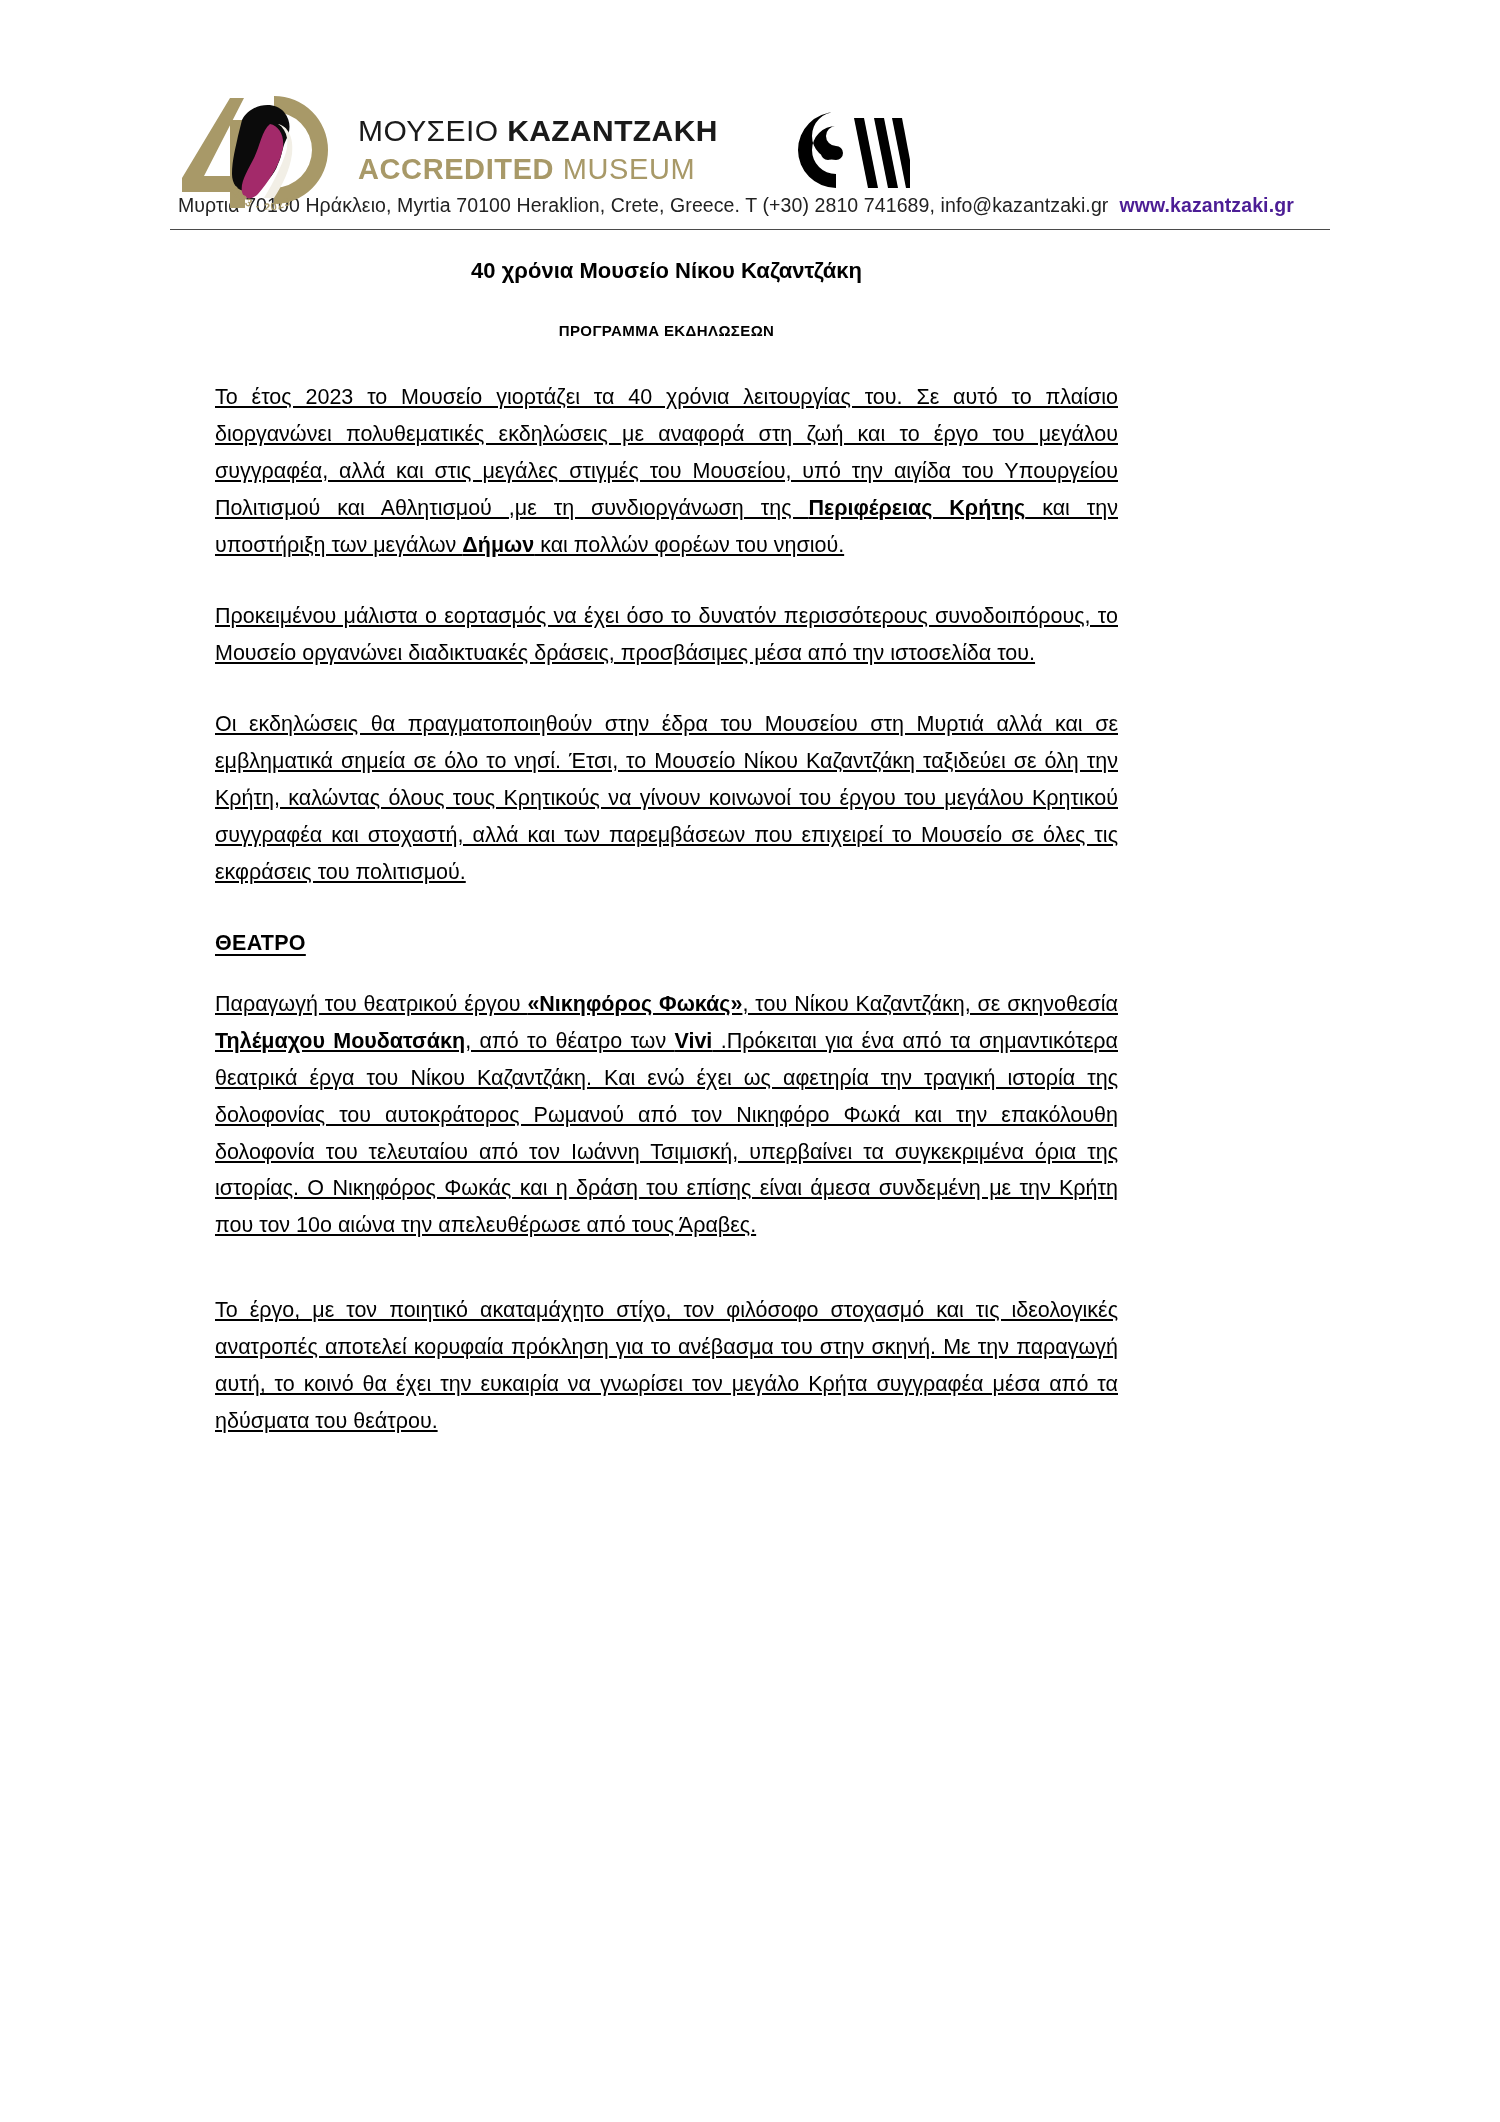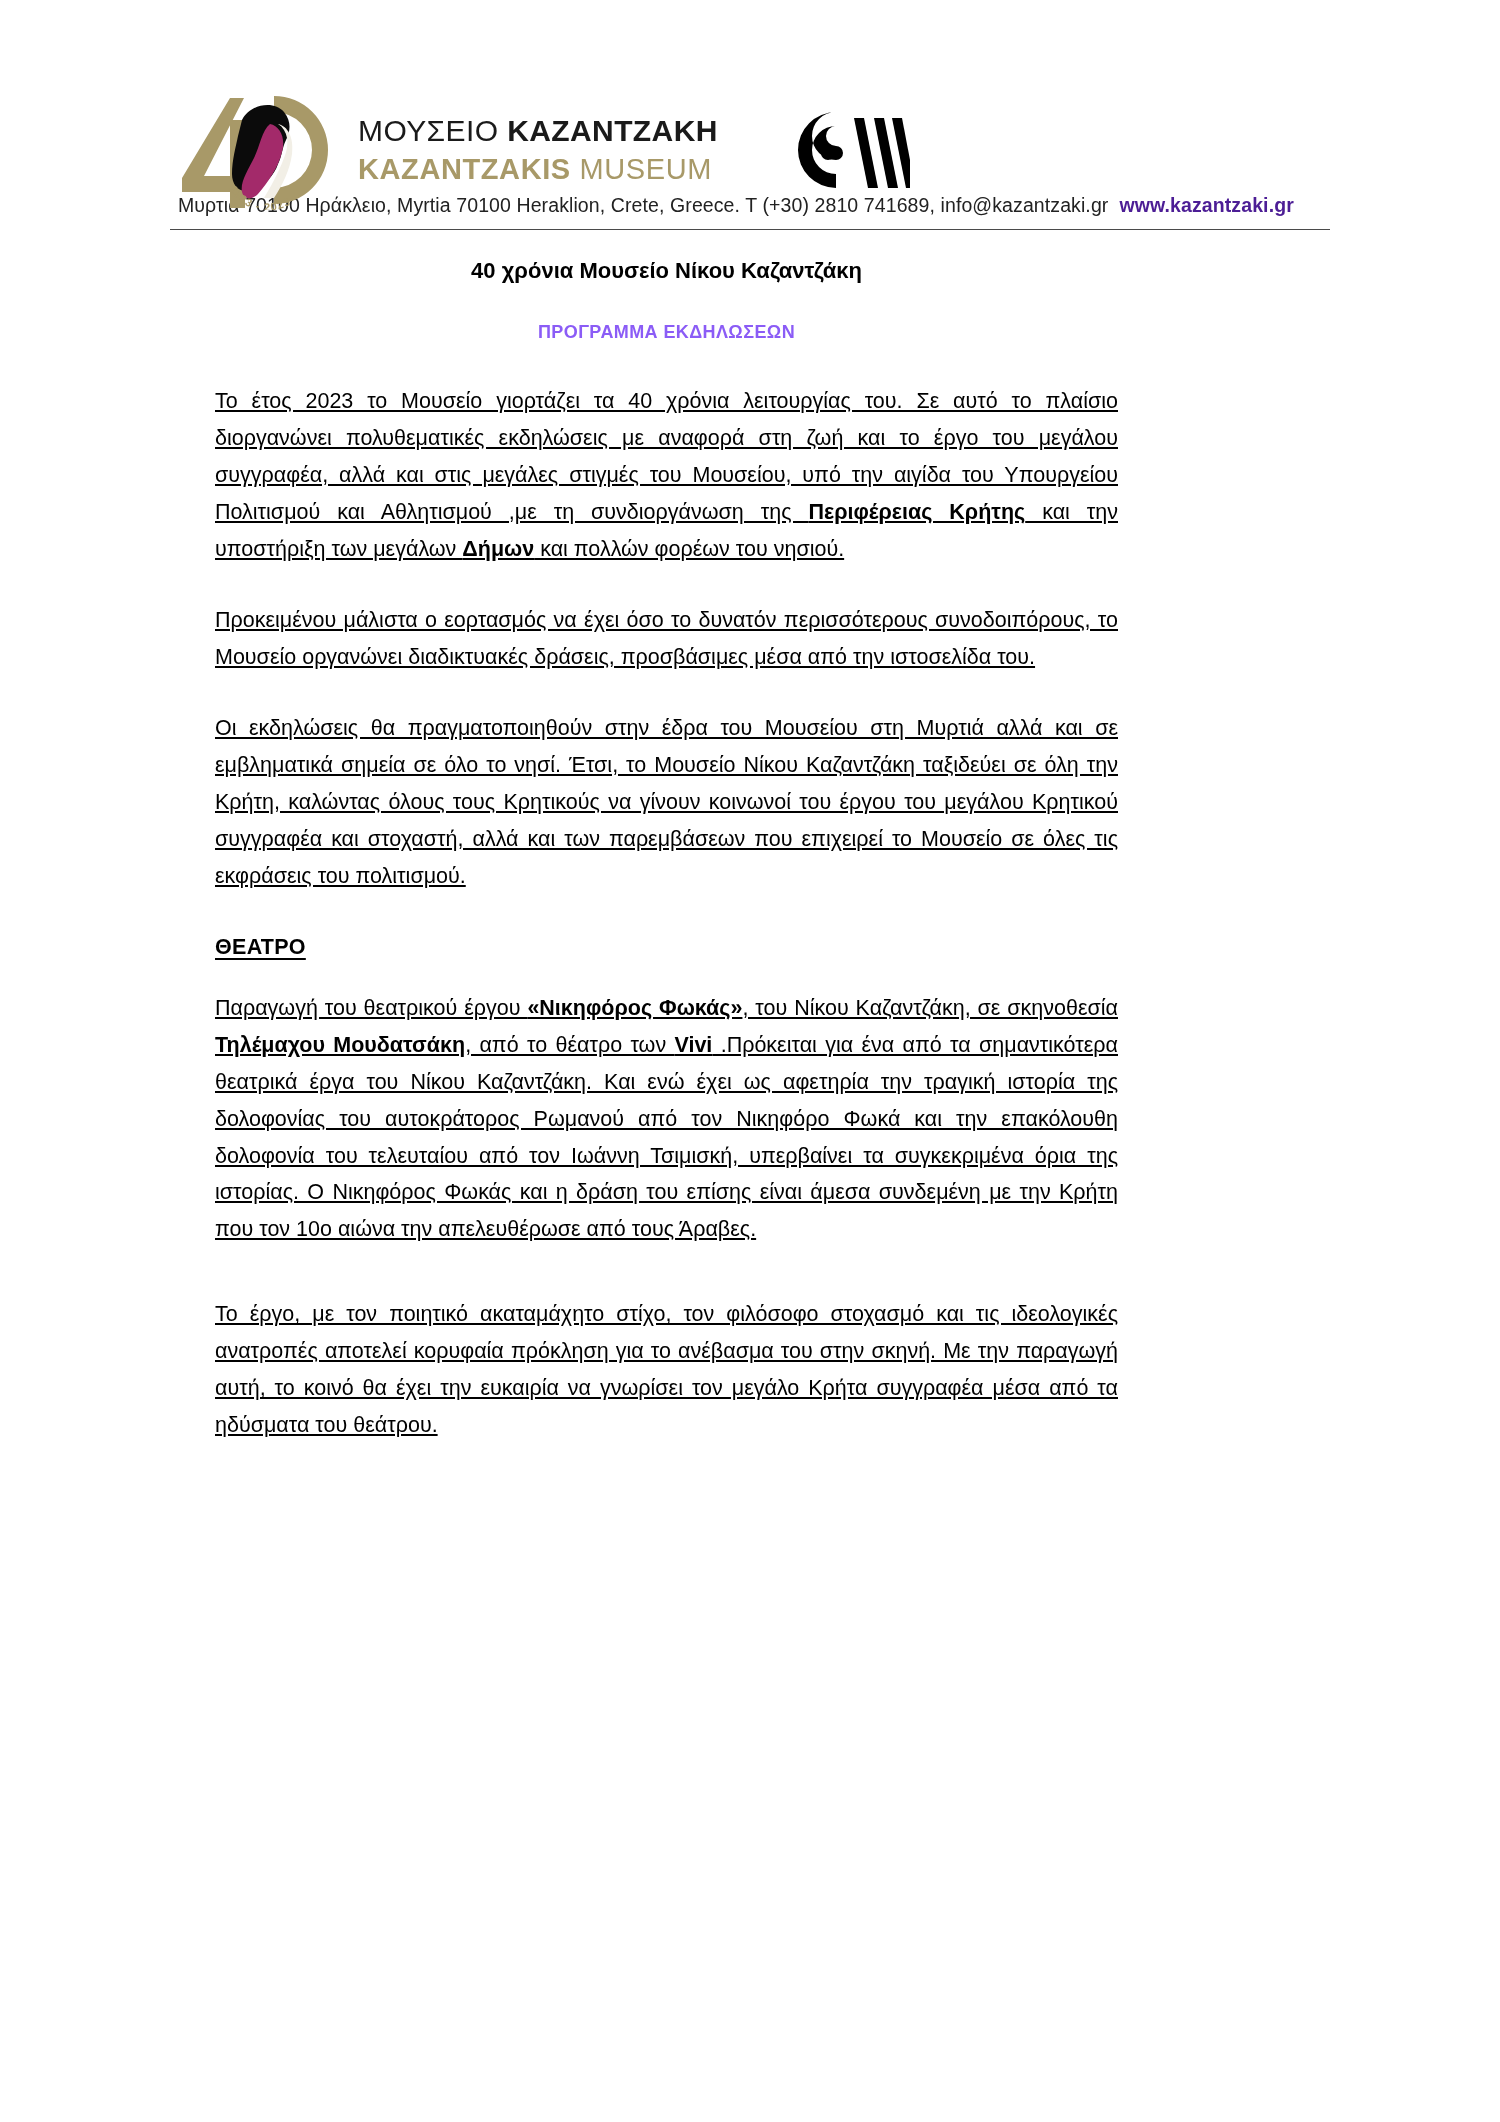--- a/index.html
+++ b/index.html
@@ -130,25 +130,25 @@
 
   .doc-title {
     text-align: center;
     font-size: 22px;
     font-weight: 700;
     margin-top: 28px;
     color: #000;
   }
   .doc-subtitle {
     text-align: center;
-    font-size: 18px;
+    font-size: 15px;
     font-weight: 700;
     margin-top: 38px;
     letter-spacing: 0.4px;
-    color: #8b5cf6;
+    color: #000000;
   }
 
   p.para {
     text-align: justify;
     font-size: 21.5px;
     line-height: 1.72;
     margin: 34px 0 0 0;
     color: #000;
     hyphens: none;
     text-decoration: underline;
@@ -197,21 +197,21 @@
 
           <path id="yearArc" d="M48 92 A44 44 0 0 0 124 104" fill="none"></path>
           <text font-family="Liberation Sans, sans-serif" font-size="11" font-weight="700" fill="#a89968" letter-spacing="1.2">
             <textPath href="#yearArc" startOffset="8%">1983 - 2023</textPath>
           </text>
         </svg>
       </div>
 
       <div class="museum-names">
         <div class="museum-name-gr"><span class="thin">ΜΟΥΣΕΙΟ </span><span>ΚΑΖΑΝΤΖΑΚΗ</span></div>
-        <div class="museum-name-en"><span class="bold">KAZANTZAKIS </span><span>MUSEUM</span></div>
+        <div class="museum-name-en"><span class="bold">ACCREDITED </span><span>MUSEUM</span></div>
       </div>
     </div>
 
     <div class="logo-right">
       <div class="accr-mark">
         <svg width="118" height="84" viewBox="0 0 118 84" xmlns="http://www.w3.org/2000/svg">
 
           <path d="M44 4 A38 38 0 1 0 44 80 L44 66 A24 24 0 1 1 44 18
                    A10 10 0 1 0 44 38 A1 1 0 0 1 44 52
                    A24 24 0 0 1 44 4 Z" fill="#000"></path>

